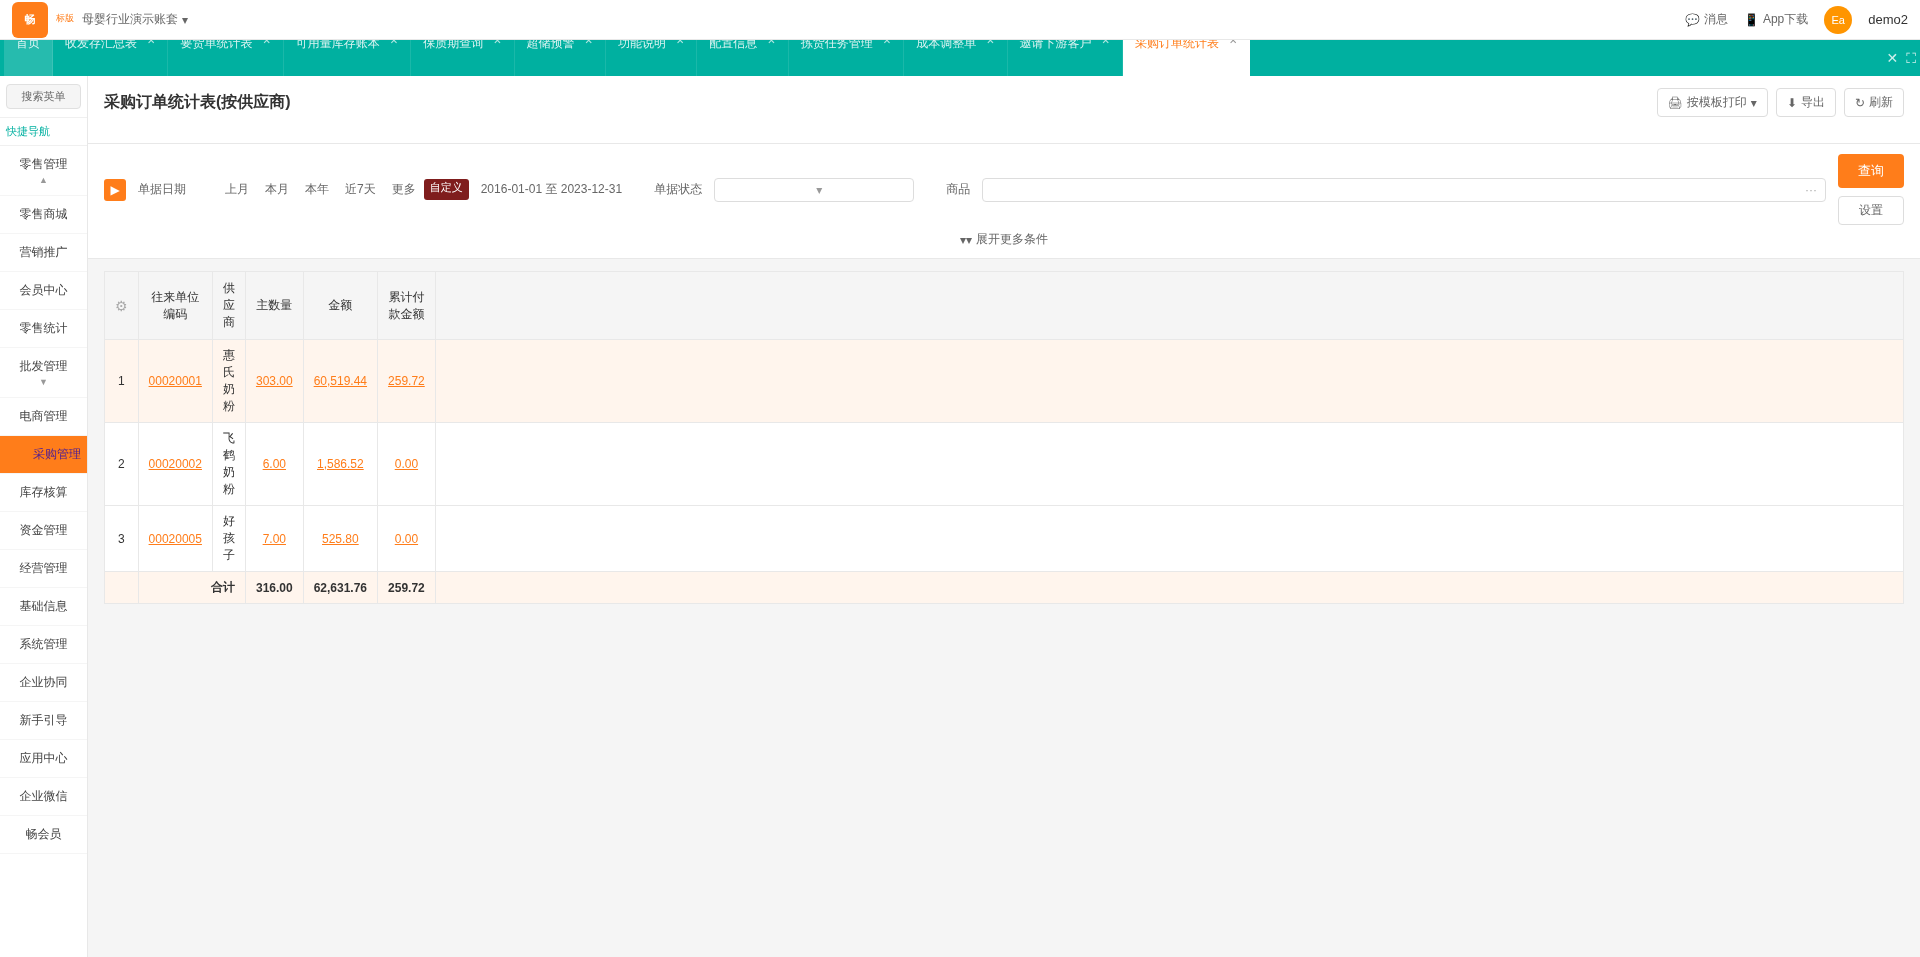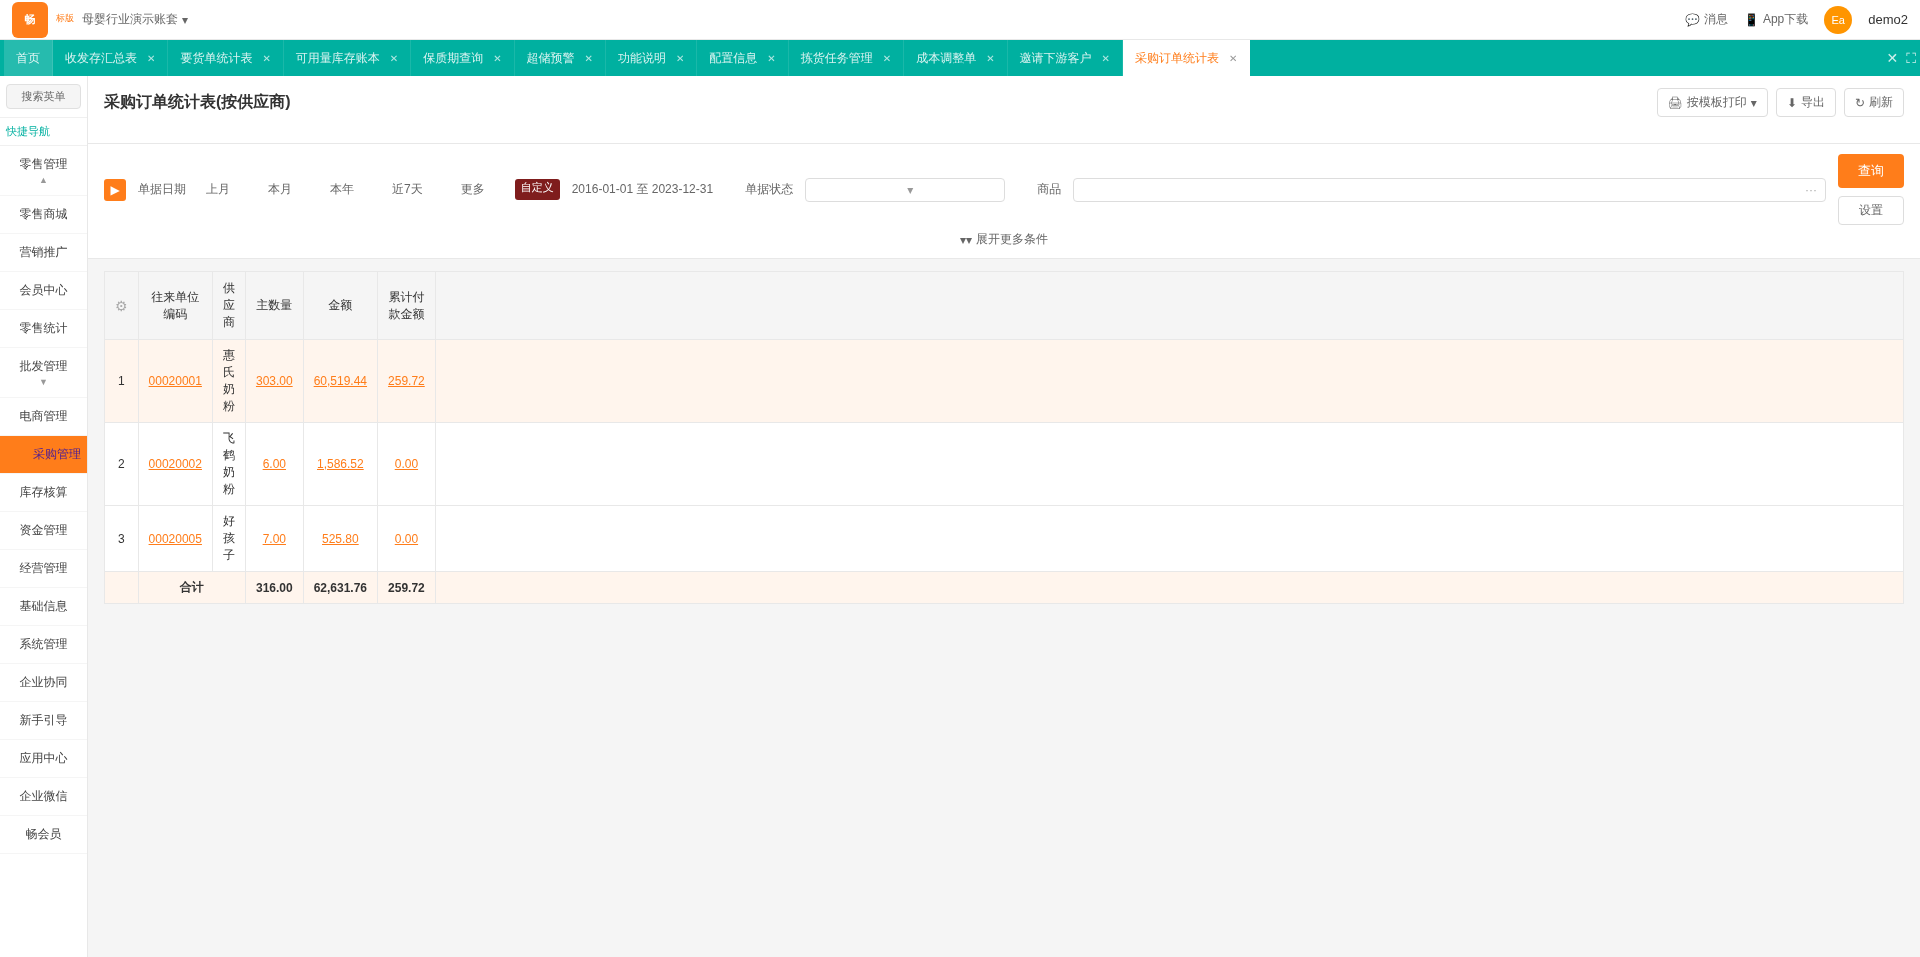--- a/index.html
+++ b/index.html
@@ -10,21 +10,21 @@
     .top-bar-left { display: flex; align-items: center; gap: 8px; }
     .logo { width: 36px; height: 36px; background: #ff7d1a; border-radius: 6px; display: flex; align-items: center; justify-content: center; color: white; font-size: 10px; font-weight: bold; }
     .workspace-selector { display: flex; align-items: center; gap: 4px; color: #333; font-size: 12px; cursor: pointer; }
     .workspace-selector span { color: #666; }
     .top-bar-right { display: flex; align-items: center; gap: 16px; }
     .top-bar-icon { display: flex; align-items: center; gap: 4px; color: #666; font-size: 12px; cursor: pointer; }
     .avatar { width: 28px; height: 28px; background: #ff9500; border-radius: 50%; display: flex; align-items: center; justify-content: center; color: white; font-size: 11px; }
 
     
     .nav-tabs { background: #00b0a0; height: 36px; display: flex; align-items: center; padding: 0 4px; flex-shrink: 0; overflow: hidden; }
-    .nav-tab { height: 52px; padding: 3px 12px; display: flex; align-items: center; gap: 6px; color: rgba(255,255,255,0.85); font-size: 12px; cursor: pointer; white-space: nowrap; border-right: 1px solid rgba(255,255,255,0.1); }
+    .nav-tab { height: 52px; padding: 3px 12px; display: flex; align-items: flex-start; gap: 6px; color: rgba(255,255,255,0.85); font-size: 12px; cursor: pointer; white-space: nowrap; border-right: 1px solid rgba(255,255,255,0.1); }
     .nav-tab.active { background: #fff; color: #ff7d1a; border-radius: 4px 4px 0 0; }
     .nav-tab.home { background: rgba(255,255,255,0.15); }
     .nav-tab .close-btn { color: rgba(255,255,255,0.7); font-size: 10px; margin-left: 4px; }
     .nav-tab.active .close-btn { color: #999; }
     .nav-tabs-right { margin-left: auto; display: flex; align-items: center; gap: 8px; }
     .nav-tabs-right span { color: rgba(255,255,255,0.8); font-size: 16px; cursor: pointer; }
 
     
     .main-layout { display: flex; flex: 1; overflow: hidden; }
 
@@ -47,21 +47,21 @@
     .page-actions { display: flex; align-items: center; gap: 8px; }
     .btn-print { display: flex; align-items: center; gap: 4px; padding: 5px 10px; border: 1px solid #ddd; border-radius: 4px; background: #fff; color: #666; font-size: 12px; cursor: pointer; }
     .btn-export { display: flex; align-items: center; gap: 4px; padding: 5px 10px; border: 1px solid #ddd; border-radius: 4px; background: #fff; color: #666; font-size: 12px; cursor: pointer; }
     .btn-refresh { display: flex; align-items: center; gap: 4px; padding: 5px 10px; border: 1px solid #ddd; border-radius: 4px; background: #fff; color: #666; font-size: 12px; cursor: pointer; }
 
     
     .filter-area { background: #fff; padding: 10px 16px; border-bottom: 1px solid #e8e8e8; flex-shrink: 0; }
     .filter-row { display: flex; align-items: center; gap: 12px; margin-bottom: 6px; }
     .filter-toggle { width: 22px; height: 22px; background: #ff7d1a; border-radius: 3px; display: flex; align-items: center; justify-content: center; color: white; font-size: 12px; cursor: pointer; flex-shrink: 0; }
     .filter-label { color: #666; font-size: 12px; white-space: nowrap; }
-    .filter-shortcuts { display: flex; gap: 22px; }
+    .filter-shortcuts { display: flex; gap: 0; margin-left: 19px; }
     .filter-shortcut { padding: 2px 8px; border-radius: 3px; font-size: 12px; color: #666; cursor: pointer; }
     .filter-date-range { font-size: 12px; color: #666; }
     .filter-custom-tag { background: #7f1d1d; color: white; padding: 1px 6px; border-radius: 3px; font-size: 11px; }
     .filter-select { display: flex; align-items: center; gap: 4px; padding: 4px 8px; border: 1px solid #ddd; border-radius: 4px; background: #fff; color: #333; font-size: 12px; cursor: pointer; min-width: 160px; }
     .filter-select span { flex: 1; color: #999; }
     .filter-input { display: flex; align-items: center; gap: 4px; padding: 4px 8px; border: 1px solid #ddd; border-radius: 4px; background: #fff; color: #333; font-size: 12px; min-width: 200px; }
     .filter-input input { border: none; outline: none; flex: 1; font-size: 12px; }
     .expand-row { display: flex; justify-content: center; margin-top: 6px; }
     .expand-btn { display: flex; align-items: center; gap: 4px; color: #666; font-size: 12px; cursor: pointer; }
 
@@ -71,21 +71,21 @@
 
     
     .table-area { flex: 1; overflow: auto; padding: 12px 16px; }
     .data-table { width: 100%; border-collapse: collapse; background: #fff; border: 1px solid #e8e8e8; }
     .data-table th { background: #f5f5f5; border: 1px solid #e8e8e8; padding: 8px 10px; text-align: center; font-size: 12px; color: #333; font-weight: normal; }
     .data-table td { border: 1px solid #e8e8e8; padding: 7px 10px; text-align: center; font-size: 12px; color: #333; }
     .data-table tr.row-highlight { background: #fff5ed; }
     .settings-col { width: 30px; }
     .gear-icon { color: #aaa; font-size: 14px; }
     .footer-row td { background: #fff5ed; font-weight: bold; }
-    .footer-row td.label { text-align: center; color: #333; }
+    .footer-row td.label { text-align: right; color: #333; }
     .num-link { color: #ff7d1a; text-decoration: underline; cursor: pointer; }
   </style>
 </head>
 <body>
 
 <div class="top-bar">
   <div class="top-bar-left">
     <div class="logo">
       <div style="font-size:11px;font-weight:bold;color:white;">畅</div>
     </div>

